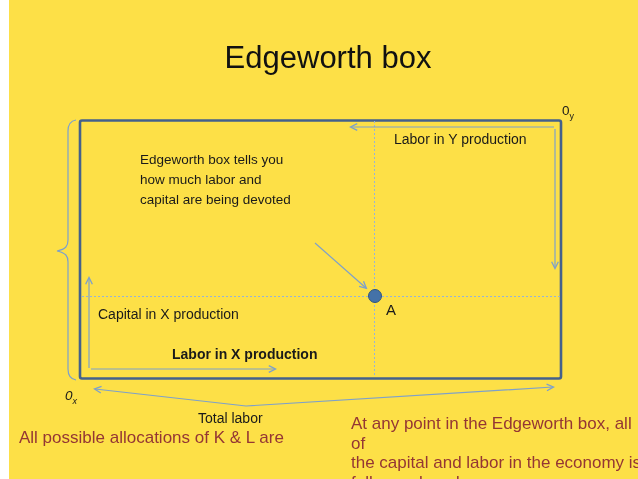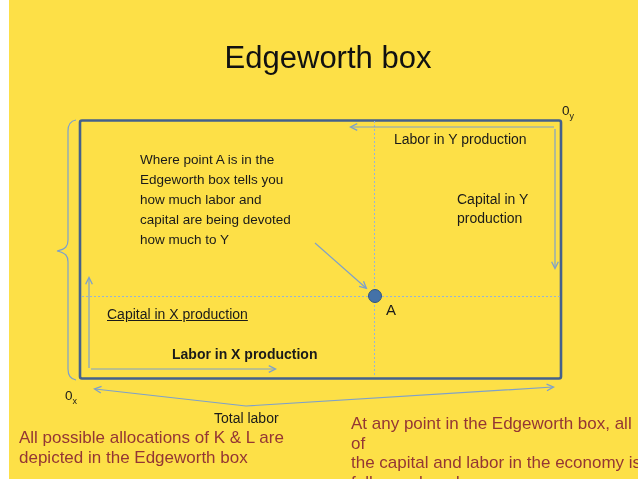--- a/index.html
+++ b/index.html
@@ -19,26 +19,26 @@
     text-align: center;
     font-size: 31px;
     color: #111111;
   }
   .lbl { font-size: 14px; white-space: nowrap; }
   .multiline { line-height: 20px; font-size: 13.5px; }
   #labor-y-label    { left: 385px; top: 131px; }
   #capital-y-label  { left: 448px; top: 190px; line-height: 19px; }
   #where-a-text     { left: 131px; top: 150px; width: 200px; }
   #total-capital-label { left: 8px;  top: 210px; }
-  #capital-x-label  { left: 98px;  top: 306px; text-decoration: underline; }
+  #capital-x-label  { left: 89px;  top: 306px; }
   #labor-x-label    { left: 163px; top: 346px; font-weight: bold; }
   #point-a-label    { left: 377px; top: 301px; font-size: 15px; }
   #origin-y-label   { left: 553px; top: 103px; font-size: 13.5px; }
-  #origin-x-label   { left: 56px;  top: 388px; font-size: 13.5px; }
-  #total-labor-label{ left: 205px; top: 410px; }
+  #origin-x-label   { left: 56px;  top: 388px; font-size: 13.5px; font-style: italic; }
+  #total-labor-label{ left: 189px; top: 410px; }
   sub { font-size: 9px; }
   .note {
     color: #943634;
     font-size: 17px;
     line-height: 19.5px;
   }
   #note-left  { left: 10px;  top: 428px; }
   #note-right { left: 342px; top: 414px; }
   svg { position: absolute; left: 0; top: 0; }
 </style>
@@ -72,49 +72,42 @@
 
     <path d="M 86,389 L 237,406 L 544,387" fill="none" stroke="#7DA0CB" stroke-width="1.2" marker-start="url(#arrowhead)" marker-end="url(#arrowhead)"></path>
 
     <circle cx="366" cy="296" r="6.5" fill="#4472A8" stroke="#30557E" stroke-width="1"></circle>
   </svg>
 
   <div id="title" class="abs">Edgeworth box</div>
 
   <div id="labor-y-label" class="abs lbl">Labor in Y production</div>
 
-  <div id="capital-y-label" class="abs lbl">
-    <div>Capital in Y</div>
-    <div>production</div>
-  </div>
 
   <div id="where-a-text" class="abs multiline">
-    <div>Where point A is in the</div>
     <div>Edgeworth box tells you</div>
     <div>how much labor and</div>
     <div>capital are being devoted</div>
-    <div>how much to Y</div>
   </div>
 
 
   <div id="capital-x-label" class="abs lbl">Capital in X production</div>
 
   <div id="labor-x-label" class="abs lbl">Labor in X production</div>
 
   <div id="point-a-label" class="abs">A</div>
 
   <div id="origin-y-label" class="abs"><span>0</span><sub>y</sub></div>
 
   <div id="origin-x-label" class="abs"><span>0</span><sub>x</sub></div>
 
   <div id="total-labor-label" class="abs lbl">Total labor</div>
 
   <div id="note-left" class="abs note">
     <div>All possible allocations of K &amp; L are</div>
-    <div>depicted in the Edgeworth box</div>
   </div>
 
   <div id="note-right" class="abs note">
     <div>At any point in the Edgeworth box, all of</div>
     <div>the capital and labor in the economy is</div>
     <div>fully employed</div>
   </div>
 
 </div>
 

